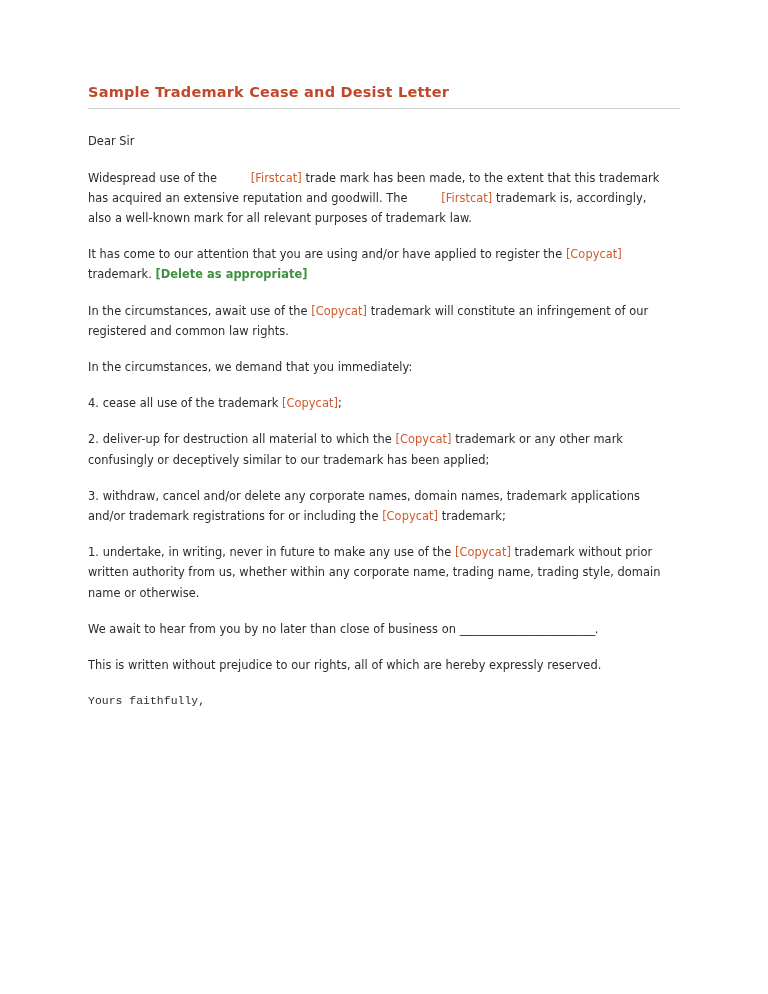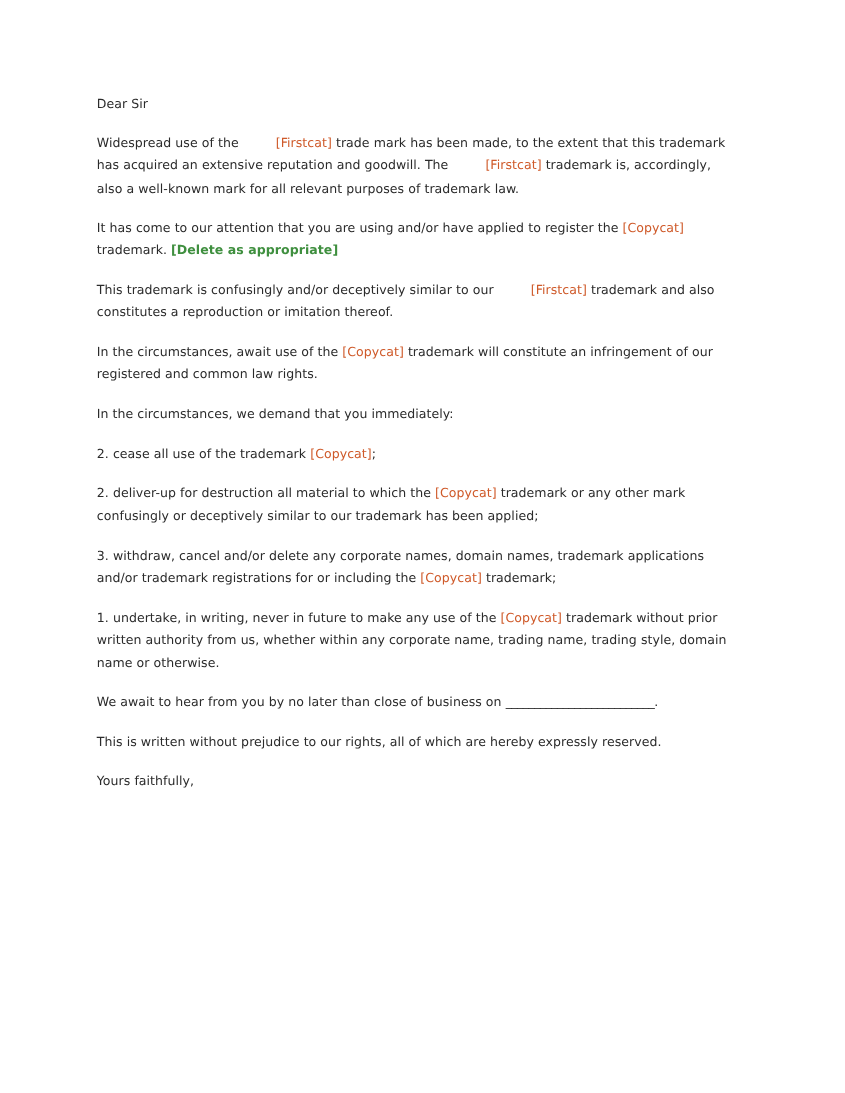--- a/index.html
+++ b/index.html
@@ -55,52 +55,51 @@
   }
   .delete-note {
     color: #3f8f3f;
     font-weight: bold;
   }
   .blankline {
     letter-spacing: -0.5px;
   }
   .closing {
     margin-top: 20px;
+    font-family: Liberation Mono, monospace;
   }
 </style>
 </head>
 <body>
 
 <div class="page">
   <div class="doc">
 
+    <h1 class="doc-title">Sample Trademark Cease and Desist Letter</h1>
 
     <p class="para salutation">Dear Sir</p>
 
 
     <p class="para">
       <span>Widespread use of the </span><span class="firstcat">[Firstcat]</span><span> trade mark has been made, to the extent that this trademark has acquired an extensive reputation and goodwill. The </span><span class="firstcat">[Firstcat]</span><span> trademark is, accordingly, also a well-known mark for all relevant purposes of trademark law.</span>
     </p>
 
     <p class="para">
       <span>It has come to our attention that you are using and/or have applied to register the </span><span class="copycat">[Copycat]</span><span> trademark. </span><span class="delete-note">[Delete as appropriate]</span>
     </p>
 
-    <p class="para">
-      <span>This trademark is confusingly and/or deceptively similar to our </span><span class="firstcat">[Firstcat]</span><span> trademark and also constitutes a reproduction or imitation thereof.</span>
-    </p>
 
     <p class="para">
       <span>In the circumstances, await use of the </span><span class="copycat">[Copycat]</span><span> trademark will constitute an infringement of our registered and common law rights.</span>
     </p>
 
     <p class="para">In the circumstances, we demand that you immediately:</p>
 
     <p class="para">
-      <span>2. cease all use of the trademark </span><span class="copycat">[Copycat]</span><span>;</span>
+      <span>4. cease all use of the trademark </span><span class="copycat">[Copycat]</span><span>;</span>
     </p>
 
     <p class="para">
       <span>2. deliver-up for destruction all material to which the </span><span class="copycat">[Copycat]</span><span> trademark or any other mark confusingly or deceptively similar to our trademark has been applied;</span>
     </p>
 
     <p class="para">
       <span>3. withdraw, cancel and/or delete any corporate names, domain names, trademark applications and/or trademark registrations for or including the </span><span class="copycat">[Copycat]</span><span> trademark;</span>
     </p>
 

